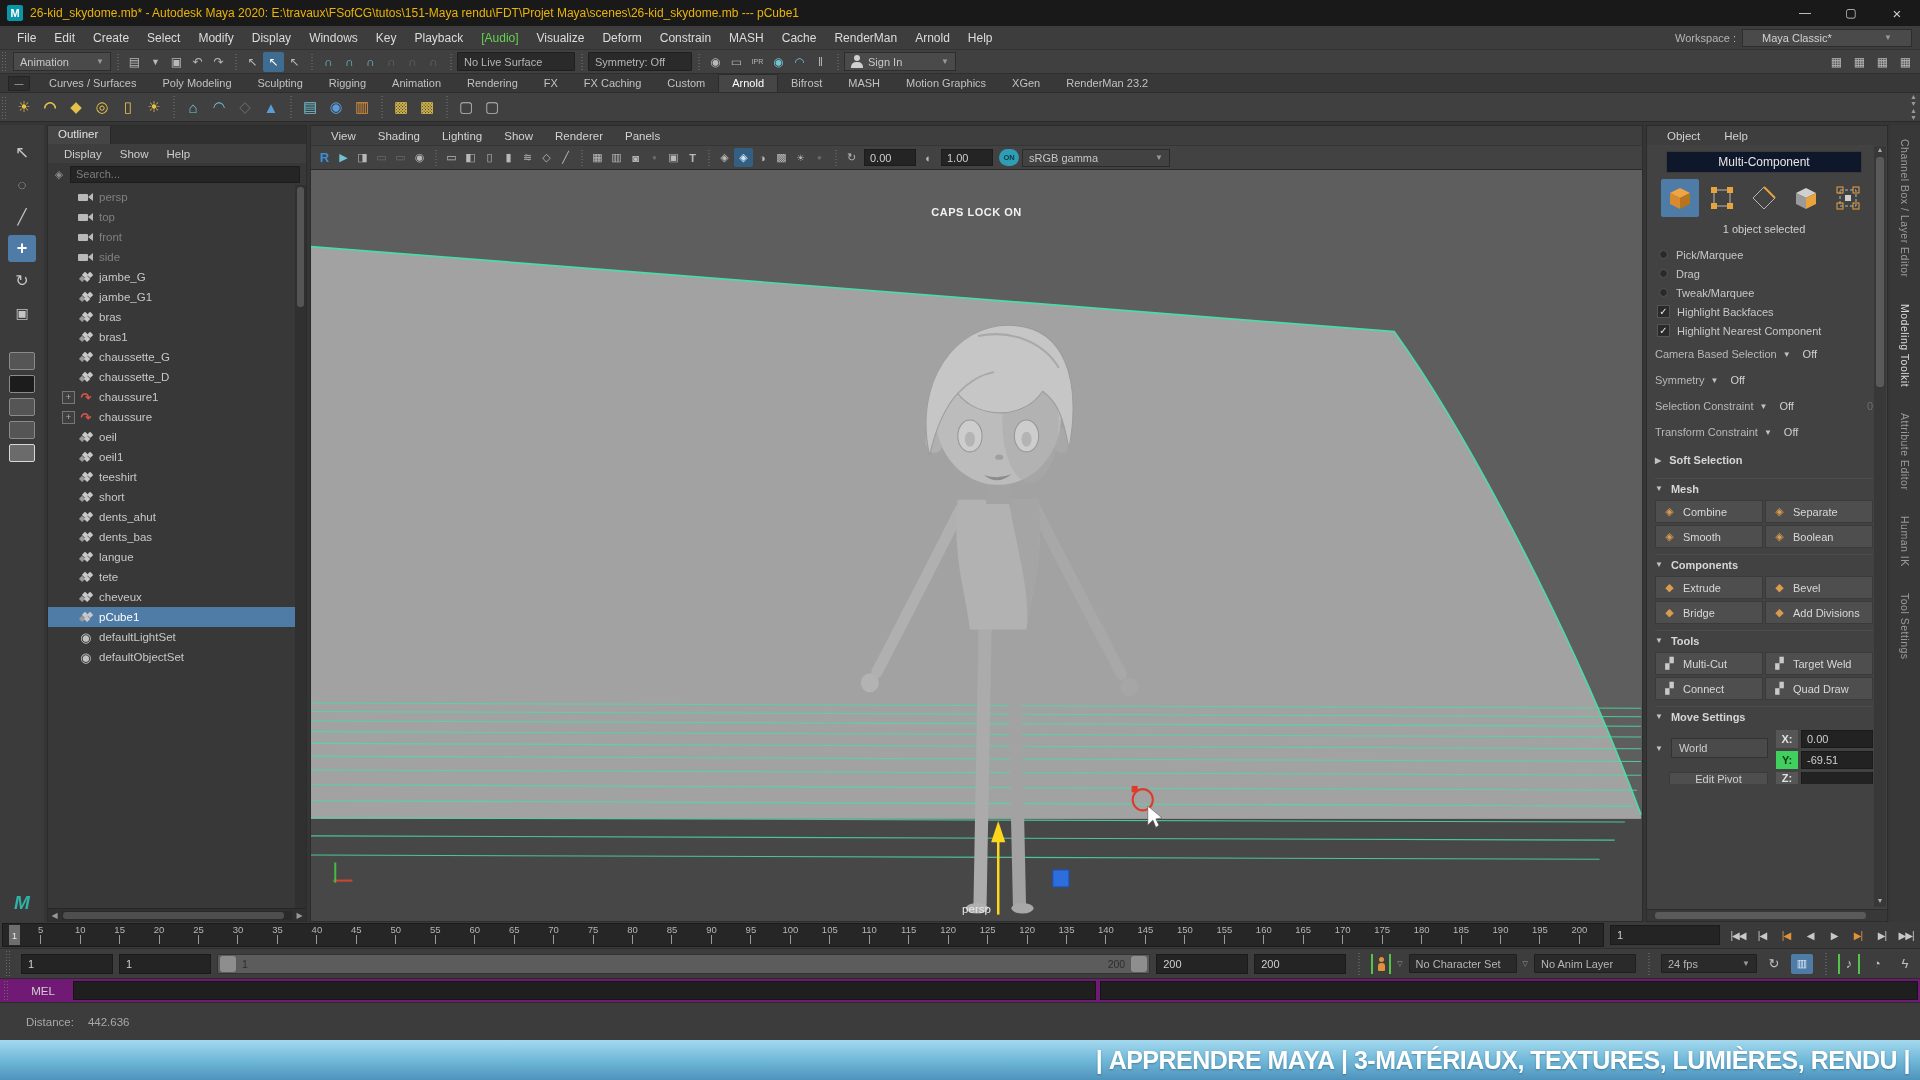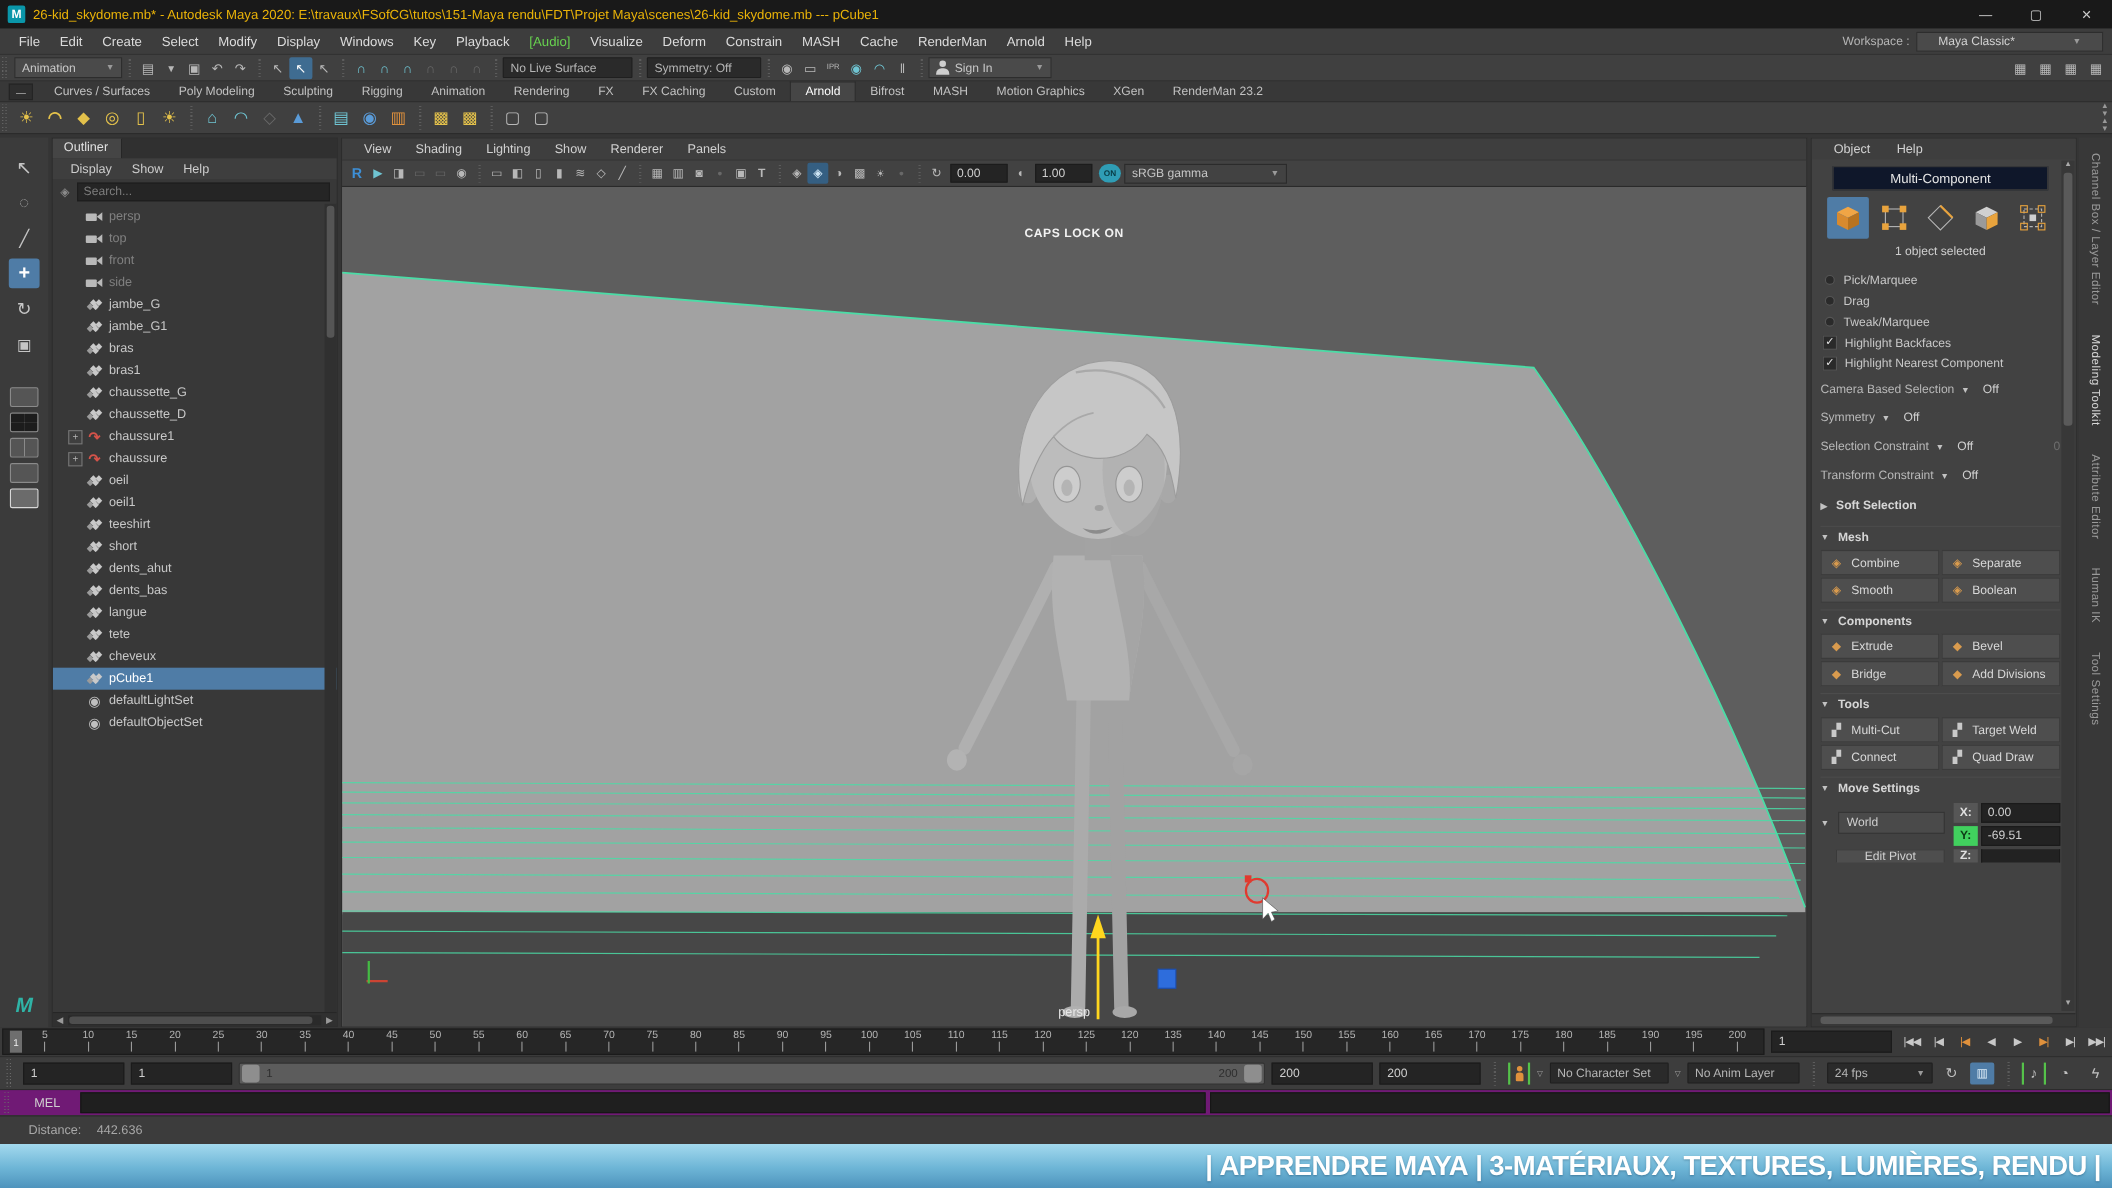--- a/index.html
+++ b/index.html
@@ -194,21 +194,21 @@
   .cs-field { width:108px; } .al-field { width:102px; } .fps-field { width:96px; }
   .tail-ico { width:22px; height:20px; display:flex; align-items:center; justify-content:center; font-size:13px; color:#c0c0c0; }
   .tail-ico.clap { background:#4f7ca6; border-radius:2px; color:#dcebf7; font-size:11px; }
   .tail-ico.audio { border-left:2px solid #55c24a; border-right:2px solid #55c24a; }
 
   
   .melrow { height:24px; display:flex; align-items:center; background:#701a75; border-top:1px solid #2b2b2b; padding:0 2px; gap:4px; }
   .mel-label { width:52px; text-align:center; color:#cfcfcf; font-size:11.5px; }
   .mel-input { flex:1.25; height:19px; background:#1f1f1f; border:1px solid #161616; color:#ccc; font-family:"Liberation Mono",monospace; }
   .mel-output { flex:1; height:19px; background:#1f1f1f; border:1px solid #161616; }
-  .helpline { height:26px; display:flex; align-items:center; gap:14px; background:#3c3c3c; border-top:1px solid #2b2b2b; padding-left:26px; color:#a8a8a8; font-size:11.5px; }
+  .helpline { height:38px; display:flex; align-items:center; gap:14px; background:#3c3c3c; border-top:1px solid #2b2b2b; padding-left:26px; color:#a8a8a8; font-size:11.5px; }
 
   
   .banner { height:40px; background:linear-gradient(180deg,#a3d9ee 0%,#6db5d6 55%,#4e93bc 100%); display:flex; align-items:center; justify-content:flex-end; padding-right:10px; }
   .banner span { font-size:25px; font-weight:bold; color:#fff; text-shadow:0 1px 2px rgba(0,40,70,.35); letter-spacing:-.5px; }
   .banner span.orange { color:#e8a33d; }
 
   
   .g-min::before{content:"—";} .g-max::before{content:"▢";} .g-close::before{content:"×";font-size:15px;}
   .g-new::before{content:"▤";} .g-open::before{content:"▼";font-size:9px;} .g-save::before{content:"▣";}
   .g-undo::before{content:"↶";} .g-redo::before{content:"↷";}

